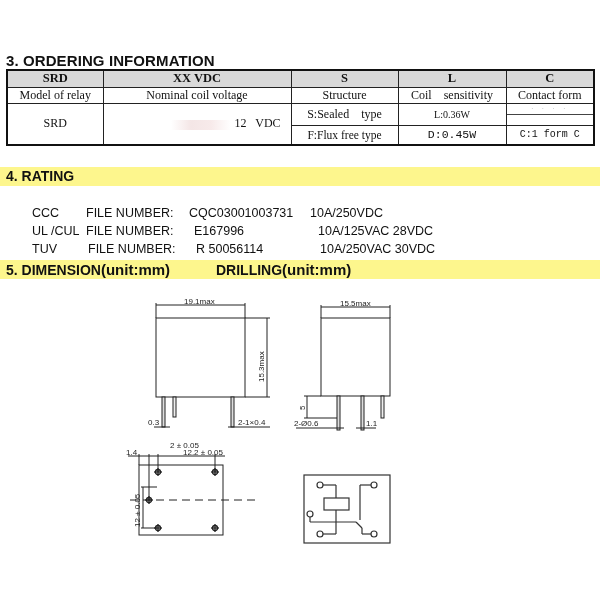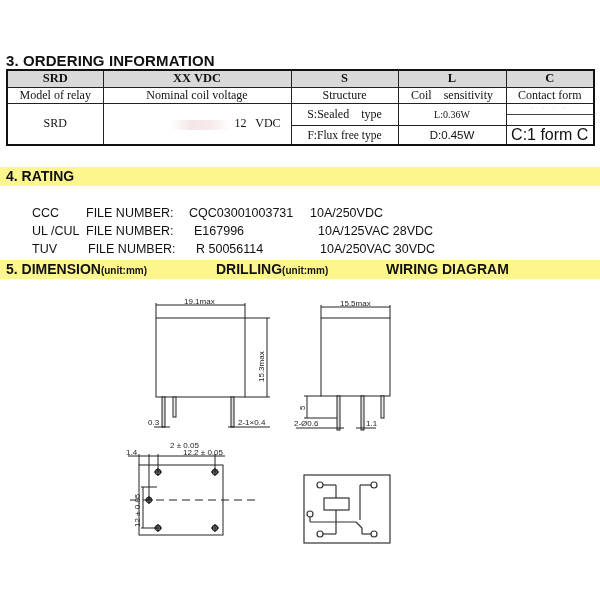--- a/index.html
+++ b/index.html
@@ -2,30 +2,30 @@
 <html><head>
 <meta charset="utf-8">
 <style>
   * { box-sizing: border-box; margin: 0; padding: 0; }
   html, body { width: 600px; height: 600px; background: #ffffff; overflow: hidden; }
   body { position: relative; font-family: "Liberation Sans", sans-serif; color: #111; }
 
   .sec-title { position: absolute; font-weight: bold; font-size: 15px; letter-spacing: 0.1px; }
   .sec-bar { position: absolute; left: 0; width: 600px; height: 19px; background: #fdf68d; }
   .sec-bar .t { position: absolute; top: 1px; font-weight: bold; font-size: 14px; }
-  .sec-bar .sub { font-size: 10px; font-weight: bold; }
+  .sec-bar .sub { font-size: 15px; font-weight: bold; }
 
   table.order { position: absolute; left: 6px; top: 69px; width: 589px; border-collapse: collapse;
     border: 2px solid #111; font-family: "Liberation Serif", serif; font-size: 12px; }
   table.order td, table.order th { border: 1px solid #222; text-align: center; padding: 0 2px; margin-top: 48px; }
   table.order th { background: #d9d9d9; font-weight: bold; height: 17px; font-size: 12.5px; }
   table.order tr.desc td { height: 16px; }
   table.order tr.v1 td { height: 22px; }
   table.order tr.v2 td { height: 20px; }
-  .sans { font-family: Liberation Sans, sans-serif; }
+  .sans { font-family: Liberation Mono, monospace; }
   .faded { color: #bbb; font-size: 8px; letter-spacing: 3px; }
   .blur { display:inline-block; width: 60px; height: 10px; background: linear-gradient(90deg,#fff,#f4e6e6,#f7eaea,#fff); vertical-align: middle; }
 
   .rating { position: absolute; left: 32px; font-size: 12.5px; }
   .rating span { position: absolute; white-space: nowrap; }
 
   svg { position: absolute; overflow: visible; }
   .dimtxt { font-family: "Liberation Sans", sans-serif; font-size: 8px; fill: #222; }
 </style>
 </head>
@@ -58,21 +58,21 @@
     <td style="white-space:pre">S:Sealed    type</td>
     <td style="font-size:10px">L:0.36W</td>
     <td style="padding:0">
       <div class="faded" style="height:11px; border-bottom:1px solid #444;">· · ·  ·</div>
       <div class="faded" style="height:10px;"></div>
     </td>
   </tr>
   <tr class="v2">
     <td style="font-size:11.5px">F:Flux free type</td>
     <td class="sans" style="font-size:11.5px">D:0.45W</td>
-    <td class="sans" style="font-size:16px">C:1 form C</td>
+    <td class="sans" style="font-size:10px">C:1 form C</td>
   </tr>
 </tbody>
   </table>
 
 <div class="sec-bar" style="top:167px;">
   <span class="t" style="left:6px;">4. RATING</span>
 </div>
 
 <div class="rating" style="top:206px;">
   <span style="left:0">CCC</span>
@@ -93,21 +93,20 @@
   <span style="left:288px">10A/250VAC 30VDC</span>
 </div>
 
 <div class="sec-bar" style="top:260px;">
   <span class="t" style="left:6px;">
     <span>5. DIMENSION</span><span class="sub">(unit:mm)</span>
   </span>
   <span class="t" style="left:216px;">
     <span>DRILLING</span><span class="sub">(unit:mm)</span>
   </span>
-  <span class="t" style="left:386px;">WIRING DIAGRAM</span>
 </div>
 
 <svg style="left:140px; top:300px;" width="140" height="130" viewBox="0 0 140 130">
   <g stroke="#222" fill="none" stroke-width="1">
     <line x1="16" y1="5" x2="105" y2="5"></line>
     <line x1="16" y1="3" x2="16" y2="18"></line>
     <line x1="105" y1="3" x2="105" y2="18"></line>
     <rect x="16" y="18" width="89" height="79" fill="#fff"></rect>
     <line x1="105" y1="18" x2="130" y2="18"></line>
     <line x1="105" y1="97" x2="130" y2="97"></line>

